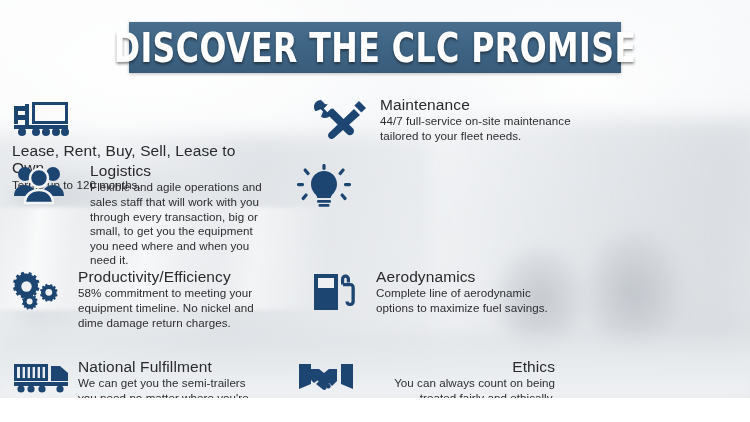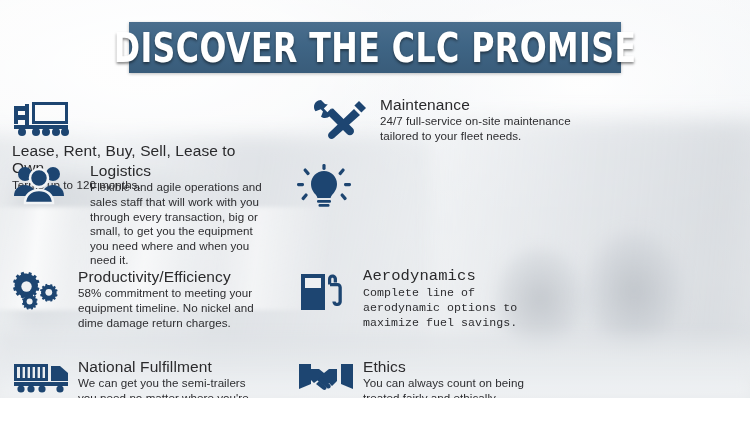--- a/index.html
+++ b/index.html
@@ -175,22 +175,22 @@
   .row-3 { top: 182px; }
   .row-4 { top: 272px; }
 
   .col-left  .row-1 { left: 78px; flex-direction: column; }
   .col-left  .row-2 { left: 78px; gap: 12px; }
   .col-left  .row-3 { left: 78px; }
   .col-left  .row-4 { left: 78px; }
 
   .col-right .row-1 { left: 20px; }
   .col-right .row-2 { left: 3px; }
-  .col-right .row-3 { left: 3px; font-family: Liberation Mono, monospace; }
-  .col-right .row-4 { left: 3px; }
+  .col-right .row-3 { left: 16px; }
+  .col-right .row-4 { left: 3px; text-align: right; }
 
   .w-left  { width: 250px; }
   .w-right { width: 258px; }
 </style>
 </head>
 <body>
 
 <div id="poster">
 
   <div class="bg-layer bg-sky"></div>
@@ -327,21 +327,21 @@
               <path d="M9 3c-4 0-7 3-7 7 0 1.6.5 3 1.5 4.2l5.3-2 2.2 2.2-2 5.3C10.2 20.5 11.6 21 13 21c4 0 7-3 7-7 0-1-.2-2-.6-2.8l-4 4-3.6-3.6 4-4C15 7.2 14 7 13 7" transform="translate(-2,-1)"></path>
               <path d="M14 16l20 20c1.6 1.6 4.2 1.6 5.8 0 1.6-1.6 1.6-4.2 0-5.8L19.8 10.2z" transform="translate(-1,0)"></path>
 
               <path d="M46 2l7 7-4.6 4.6-7-7z" transform="translate(-1,1)"></path>
               <path d="M41 10l6 6-26 23c-1.4 1.2-3.6 1.2-4.9-.1-1.3-1.3-1.4-3.4-.2-4.8z" transform="translate(-1,1)"></path>
             </g>
           </svg>
         </div>
         <div class="text-wrap">
           <p class="item-title">Maintenance</p>
-          <p class="item-desc">24/7 full-service on-site maintenance tailored to your fleet needs.</p>
+          <p class="item-desc">44/7 full-service on-site maintenance tailored to your fleet needs.</p>
         </div>
       </div>
 
       <div class="item row-2 w-right">
         <div class="icon-wrap">
           <svg width="56" height="46" viewBox="0 0 56 46" fill="none">
             <g fill="#1d4571">
 
               <path d="M27 7c-7.2 0-13 5.8-13 13 0 5 2.6 8.2 4.6 10.6 1 1.2 1.6 2.2 1.8 3.4h13.2c.2-1.2.8-2.2 1.8-3.4C37.4 28.2 40 25 40 20c0-7.2-5.8-13-13-13z"></path>
               <rect x="20" y="36" width="14" height="2.8" rx="1.2"></rect>

